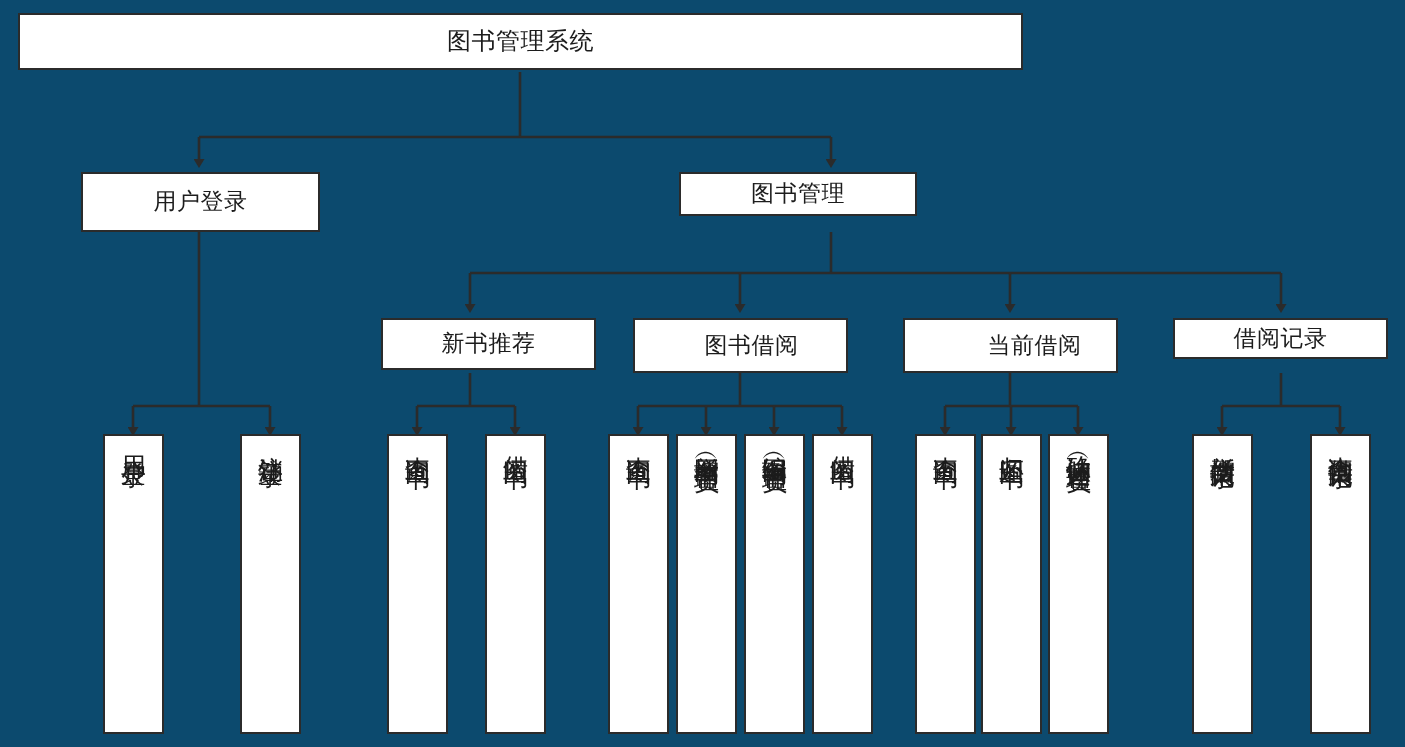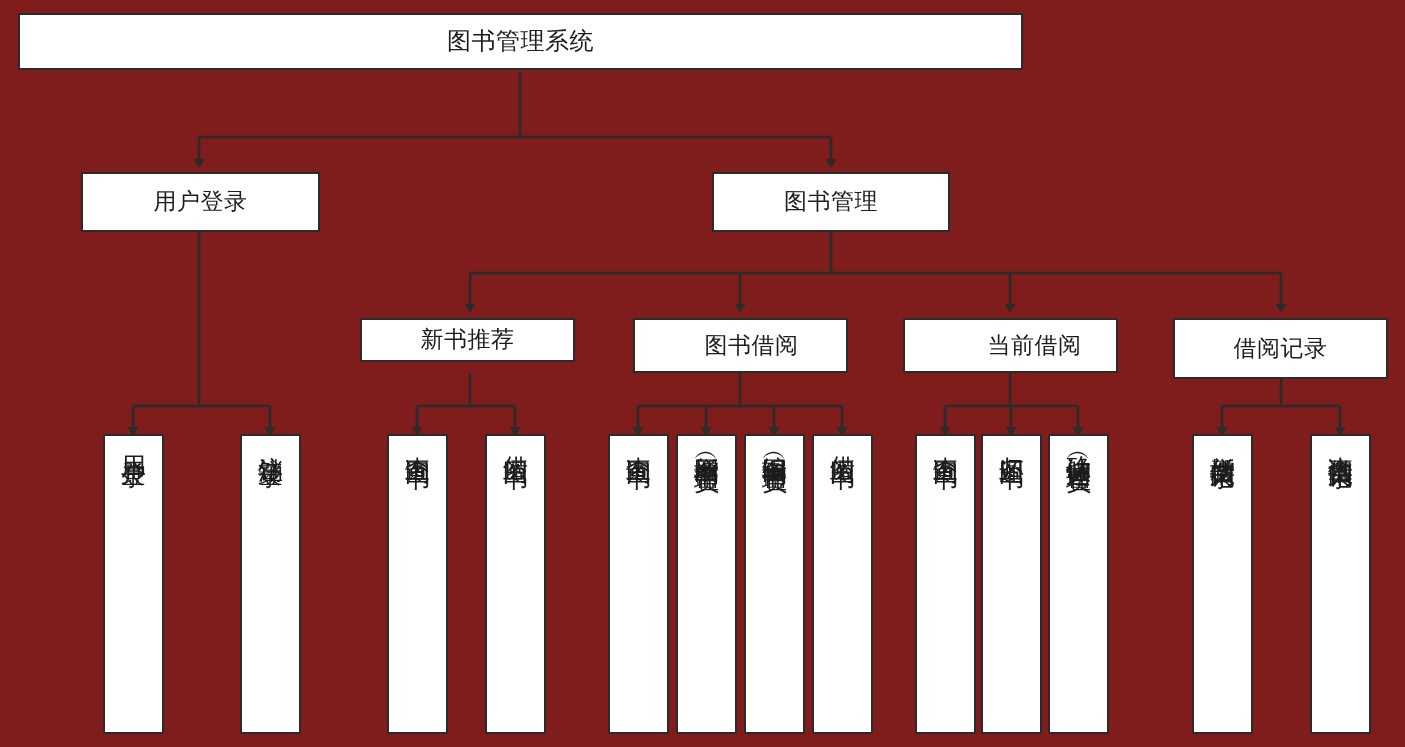--- a/index.html
+++ b/index.html
@@ -8,21 +8,21 @@
     padding: 0;
     background: #ffffff;
   }
   body {
     font-family: "Liberation Sans", "DejaVu Sans", sans-serif;
   }
   #canvas {
     position: relative;
     width: 1405px;
     height: 747px;
-    background: #7f1d1d;
+    background: #0c4a6e;
     overflow: hidden;
   }
   #edges {
     position: absolute;
     left: 0;
     top: 0;
     width: 1405px;
     height: 747px;
     pointer-events: none;
   }
@@ -136,34 +136,34 @@
     </g>
   </svg>
 
   <div class="node horiz root" style="left:18px; top:13px; width:1005px; height:57px;">
     <span class="node-label">图书管理系统</span>
   </div>
 
   <div class="node horiz" style="left:81px; top:172px; width:239px; height:60px;">
     <span class="node-label">用户登录</span>
   </div>
-  <div class="node horiz" style="left:712px; top:172px; width:238px; height:60px;">
+  <div class="node horiz" style="left:679px; top:172px; width:238px; height:44px;">
     <span class="node-label">图书管理</span>
   </div>
 
-  <div class="node horiz" style="left:360px; top:318px; width:215px; height:44px;">
+  <div class="node horiz" style="left:381px; top:318px; width:215px; height:52px;">
     <span class="node-label">新书推荐</span>
   </div>
   <div class="node horiz" style="left:633px; top:318px; width:215px; height:55px;padding-left:22px;">
     <span class="node-label">图书借阅</span>
   </div>
   <div class="node horiz" style="left:903px; top:318px; width:215px; height:55px;padding-left:48px;">
     <span class="node-label">当前借阅</span>
   </div>
-  <div class="node horiz" style="left:1173px; top:318px; width:215px; height:61px;">
+  <div class="node horiz" style="left:1173px; top:318px; width:215px; height:41px;">
     <span class="node-label">借阅记录</span>
   </div>
 
   <div class="node vert" style="left:103px; top:434px; width:61px; height:300px;">
     <span class="node-label">用户登录</span>
   </div>
   <div class="node vert" style="left:240px; top:434px; width:61px; height:300px;">
     <span class="node-label">注销登录</span>
   </div>
 

